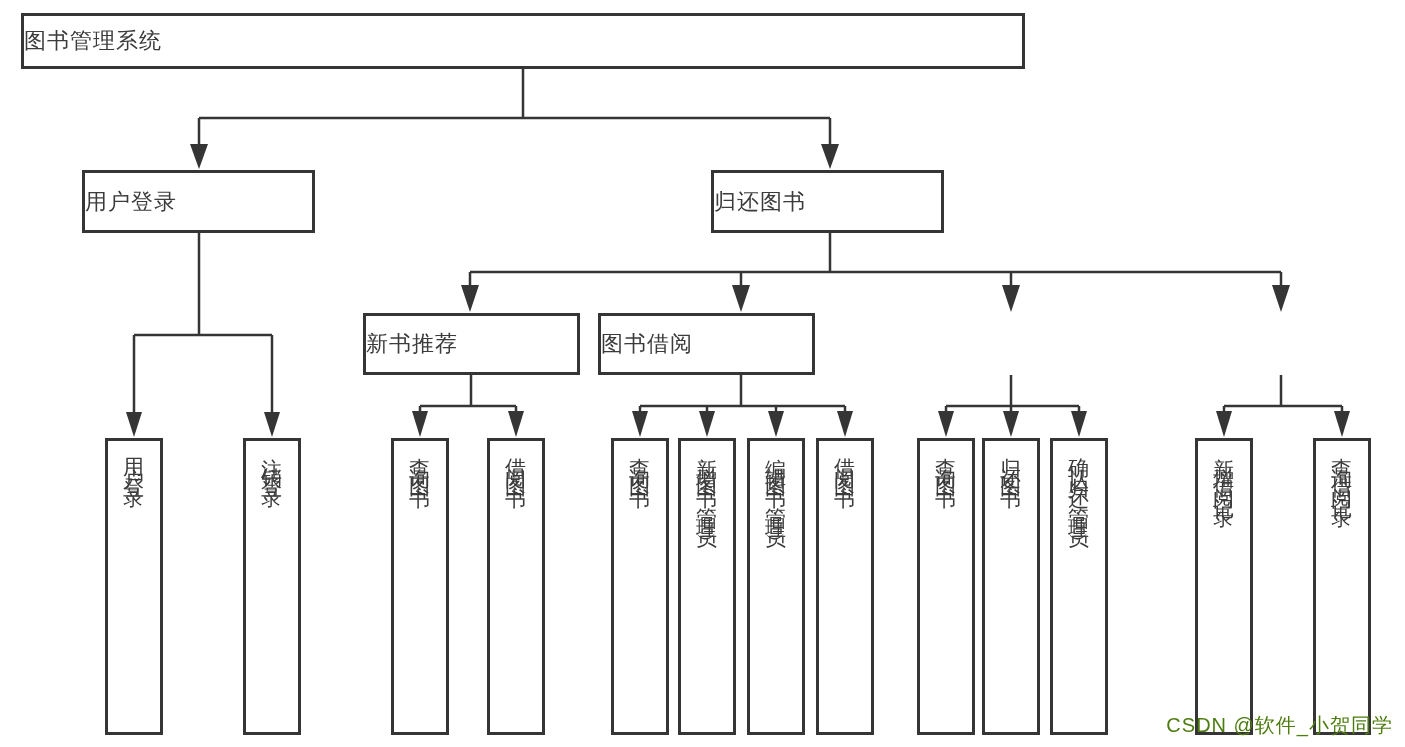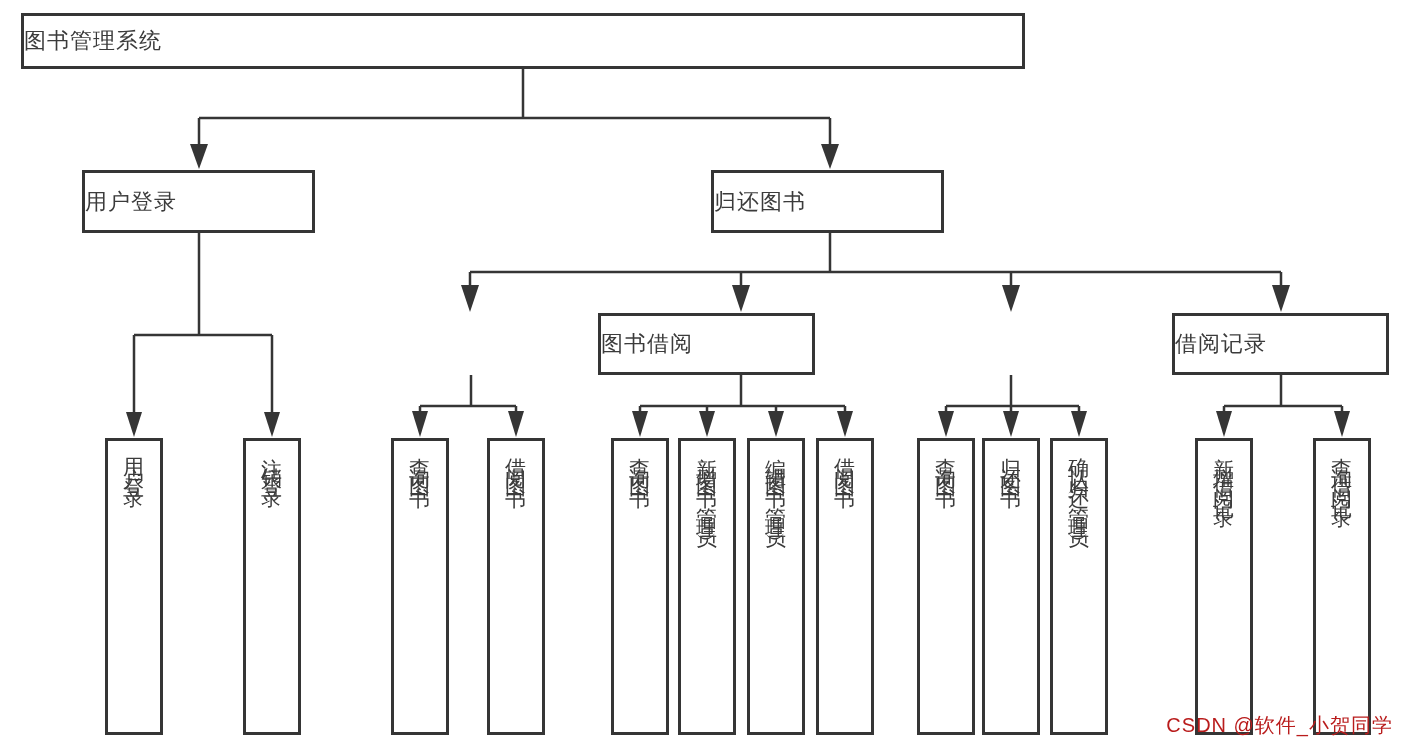--- a/index.html
+++ b/index.html
@@ -41,21 +41,21 @@
   .lf1{left:105px;}  .lf2{left:243px;}
   .lf3{left:391px;}  .lf4{left:487px;}
   .lf5{left:611px;}  .lf6{left:678px;}
   .lf7{left:747px;}  .lf8{left:816px;}
   .lf9{left:917px;}  .lf10{left:982px;} .lf11{left:1050px;}
   .lf12{left:1195px;}.lf13{left:1313px;}
   #watermark{
     position:absolute;
     right:12px;bottom:8px;
     font-size:20px;
-    color:#b91c1c;
+    color:#4d7c0f;
     letter-spacing:1px;
     white-space:nowrap;
   }
 </style>
 </head>
 <body>
 
 <div id="stage">
 
   <svg id="edges" viewBox="0 0 1405 747" xmlns="http://www.w3.org/2000/svg" fill="none" stroke="#353535" stroke-width="2.5">
@@ -113,25 +113,25 @@
   </div>
 
   <div class="node h-node n-user-login">
     <span>用户登录</span>
   </div>
 
   <div class="node h-node n-book-mgmt">
     <span>归还图书</span>
   </div>
 
+  <div class="node h-node l2 l2-1">
+    <span>新书推荐</span>
+  </div>
   <div class="node h-node l2 l2-2">
     <span>图书借阅</span>
-  </div>
-  <div class="node h-node l2 l2-4">
-    <span>借阅记录</span>
   </div>
 
   <div class="node v-node leaf lf1">
     <span>用户登录</span>
   </div>
   <div class="node v-node leaf lf2">
     <span>注销登录</span>
   </div>
 
   <div class="node v-node leaf lf3">

